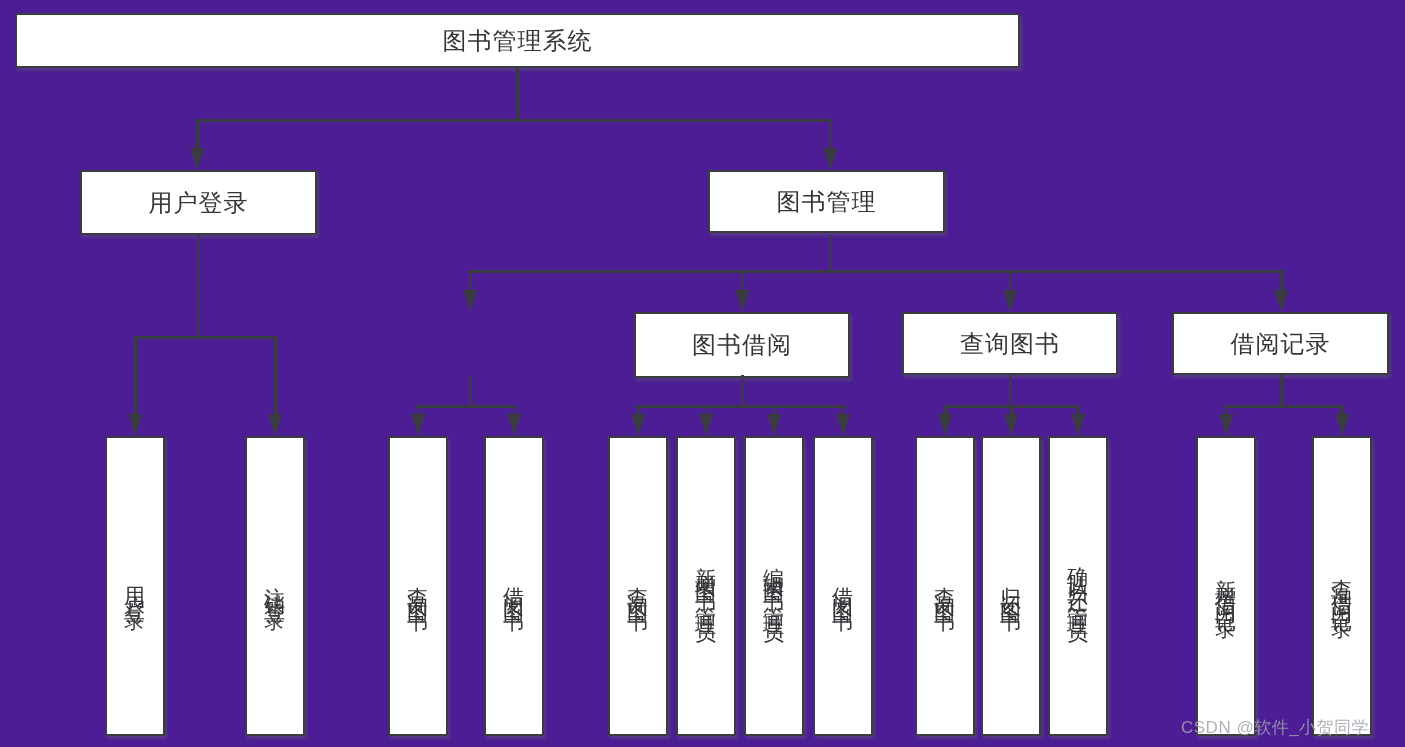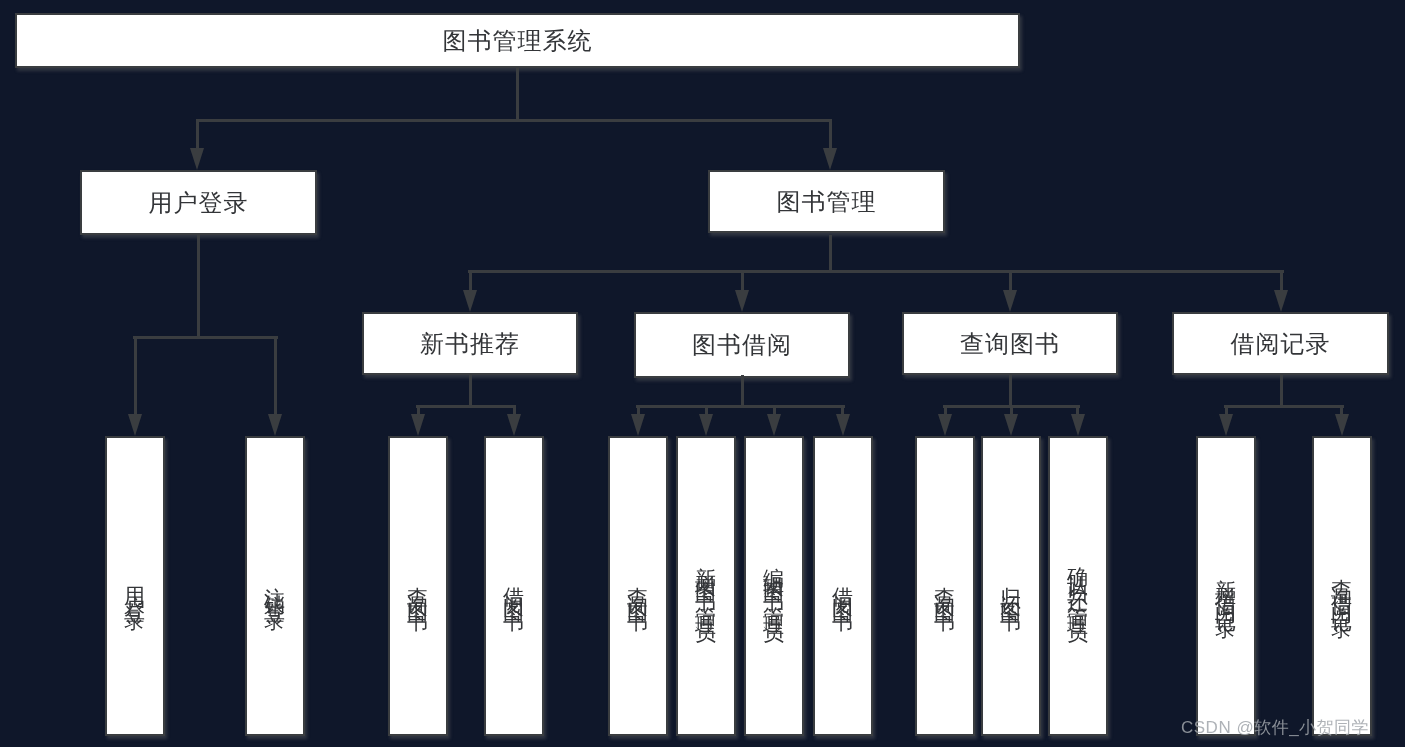--- a/index.html
+++ b/index.html
@@ -1,17 +1,17 @@
 <!DOCTYPE html>
 <html><head>
 <meta charset="utf-8">
 <style>
   html,body{margin:0;padding:0;background:#ffffff;}
   .canvas{
-    position:relative;width:1405px;height:747px;background:#0f172a;
+    position:relative;width:1405px;height:747px;background:#4c1d95;
     font-family:"Liberation Sans", sans-serif;overflow:hidden;
   }
   .box{
     position:absolute;box-sizing:border-box;background:#ffffff;
     border:2px solid #3a3d40;
     box-shadow:2px 3px 3px rgba(110,110,110,0.35);
     display:flex;align-items:center;justify-content:center;
     color:#333538;
   }
   .hbox{font-size:24px;letter-spacing:1px;}
@@ -58,21 +58,20 @@
   <div class="line" style="left:468px;top:270px;width:816px;height:3px"></div>
   <div class="line" style="left:469px;top:270px;width:3px;height:22px"></div>
   <div class="line" style="left:741px;top:270px;width:3px;height:22px"></div>
   <div class="line" style="left:1009px;top:270px;width:3px;height:22px"></div>
   <div class="line" style="left:1280px;top:270px;width:3px;height:22px"></div>
   <div class="arrow" style="left:463px;top:290px"></div>
   <div class="arrow" style="left:735px;top:290px"></div>
   <div class="arrow" style="left:1003px;top:290px"></div>
   <div class="arrow" style="left:1274px;top:290px"></div>
 
-  <div class="box hbox" style="left:362px;top:312px;width:216px;height:63px">新书推荐</div>
   <div class="box hbox" style="left:634px;top:312px;width:216px;height:66px">图书借阅</div>
   <div class="box hbox" style="left:902px;top:312px;width:216px;height:63px">查询图书</div>
   <div class="box hbox" style="left:1172px;top:312px;width:217px;height:63px">借阅记录</div>
 
   <div class="line" style="left:469px;top:375px;width:3px;height:33px"></div>
   <div class="line" style="left:416px;top:405px;width:100px;height:3px"></div>
   <div class="line" style="left:417px;top:405px;width:3px;height:11px"></div>
   <div class="line" style="left:513px;top:405px;width:3px;height:11px"></div>
   <div class="arrow" style="left:411px;top:414px"></div>
   <div class="arrow" style="left:507px;top:414px"></div>

